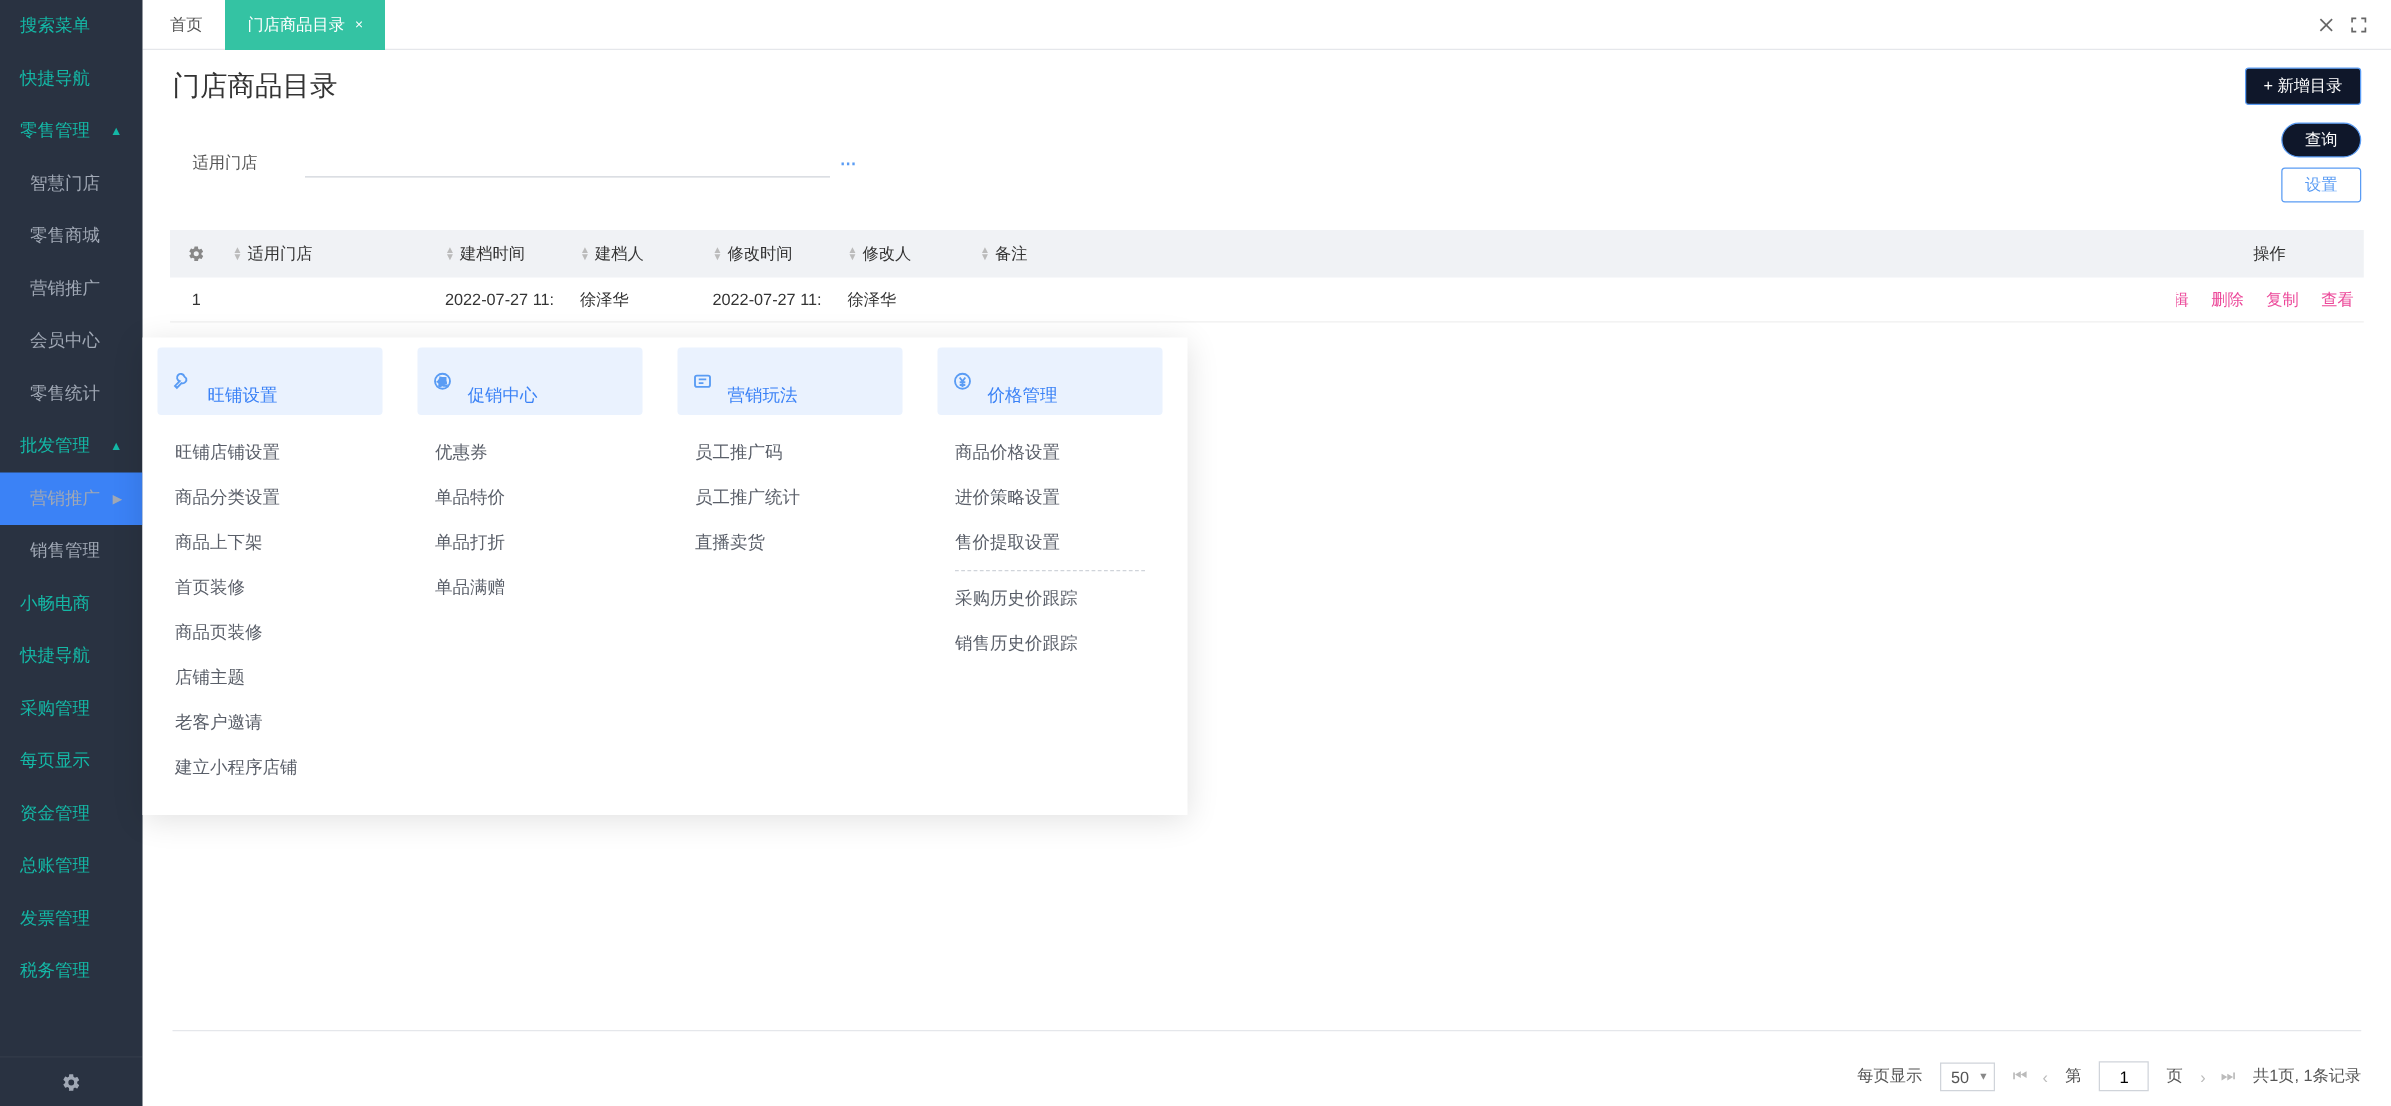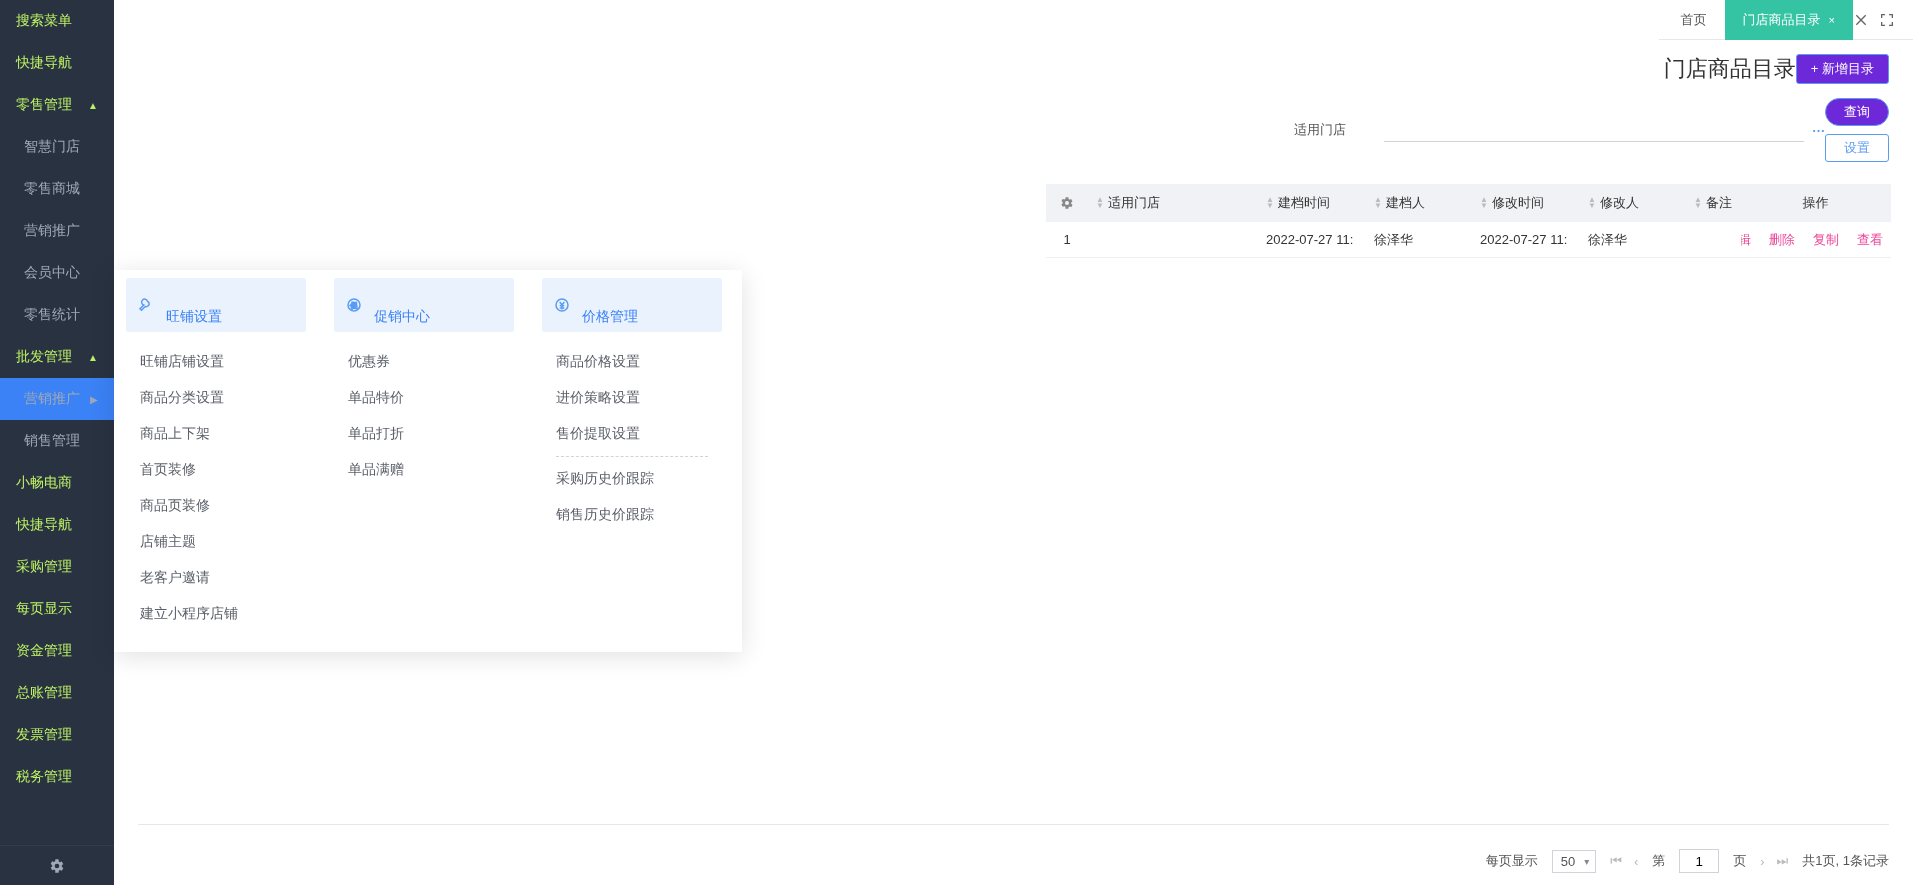--- a/index.html
+++ b/index.html
@@ -30,21 +30,21 @@
       position: relative;
       z-index: 100;
     }
     .sidebar-item {
       padding: 12px 16px;
       font-size: 14px;
       display: flex;
       align-items: center;
       justify-content: space-between;
       cursor: pointer;
-      color: #bef264;
+      color: #14b8a6;
     }
     .sidebar-item.active {
       background: #3b82f6;
       color: #fff;
     }
     .sidebar-item.indent {
       padding-left: 24px;
       color: #a0a8b5;
     }
     .sidebar-arrow {
@@ -61,21 +61,20 @@
     .gear-icon {
       width: 16px;
       height: 16px;
       color: #a0a8b5;
     }
     .main {
       flex: 1;
       display: flex;
       flex-direction: column;
       position: relative;
-      align-items: flex-end;
     }
     .tabs-bar {
       display: flex;
       align-items: center;
       height: 40px;
       border-bottom: 1px solid #e5e7eb;
       padding-left: 4px;
       position: relative;
     }
     .tab {
@@ -121,21 +120,21 @@
     .btn {
       display: inline-flex;
       align-items: center;
       padding: 5px 14px;
       border-radius: 3px;
       font-size: 13px;
       cursor: pointer;
       border: 1px solid transparent;
     }
     .btn-primary {
-      background: #6d28d9;
+      background: #0f172a;
       color: #fff;
       border-color: #5a9cf4;
     }
     .btn-outline {
       background: #fff;
       color: #5a9cf4;
       border-color: #5a9cf4;
     }
     .filter-bar {
       display: flex;
@@ -554,20 +553,36 @@
         <div class="popout-item">优惠券</div>
         <div class="popout-item">单品特价</div>
         <div class="popout-item">单品打折</div>
         <div class="popout-item">单品满赠</div>
       </div>
   </div>
   <div class="popout-col">
     <div class="popout-header">
       <span class="popout-header-icon">
         <svg width="18" height="18" viewBox="0 0 24 24" fill="none" stroke="currentColor" stroke-width="2">
+            <rect x="4" y="6" width="16" height="12" rx="2"></rect>
+            <path d="M8 10h8M8 14h5"></path>
+          </svg>
+      </span>
+      <span class="popout-header-text">营销玩法</span>
+    </div>
+    <div id="po-col3">
+        <div class="popout-item">员工推广码</div>
+        <div class="popout-item">员工推广统计</div>
+        <div class="popout-item">直播卖货</div>
+      </div>
+  </div>
+  <div class="popout-col">
+    <div class="popout-header">
+      <span class="popout-header-icon">
+        <svg width="18" height="18" viewBox="0 0 24 24" fill="none" stroke="currentColor" stroke-width="2">
             <circle cx="12" cy="12" r="8"></circle>
             <path d="M9 8l3 4 3-4M9 13h6M9 16h6M12 12v6"></path>
           </svg>
       </span>
       <span class="popout-header-text">价格管理</span>
     </div>
     <div id="po-col4a">
         <div class="popout-item">商品价格设置</div>
         <div class="popout-item">进价策略设置</div>
         <div class="popout-item">售价提取设置</div>

